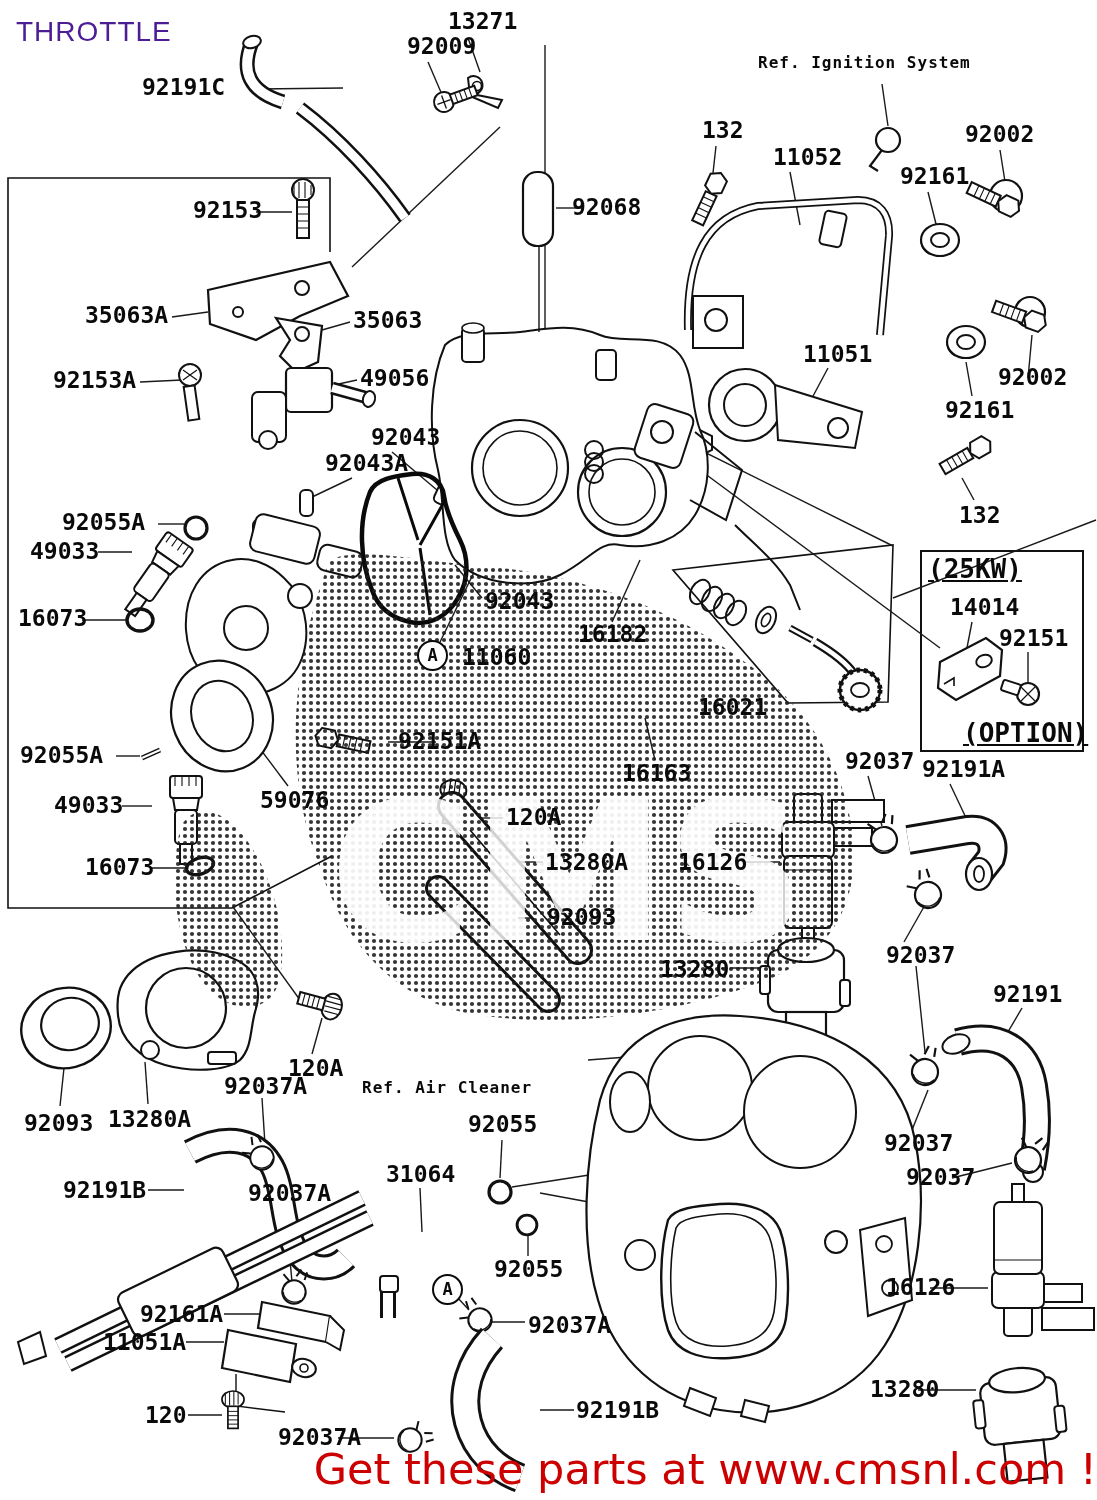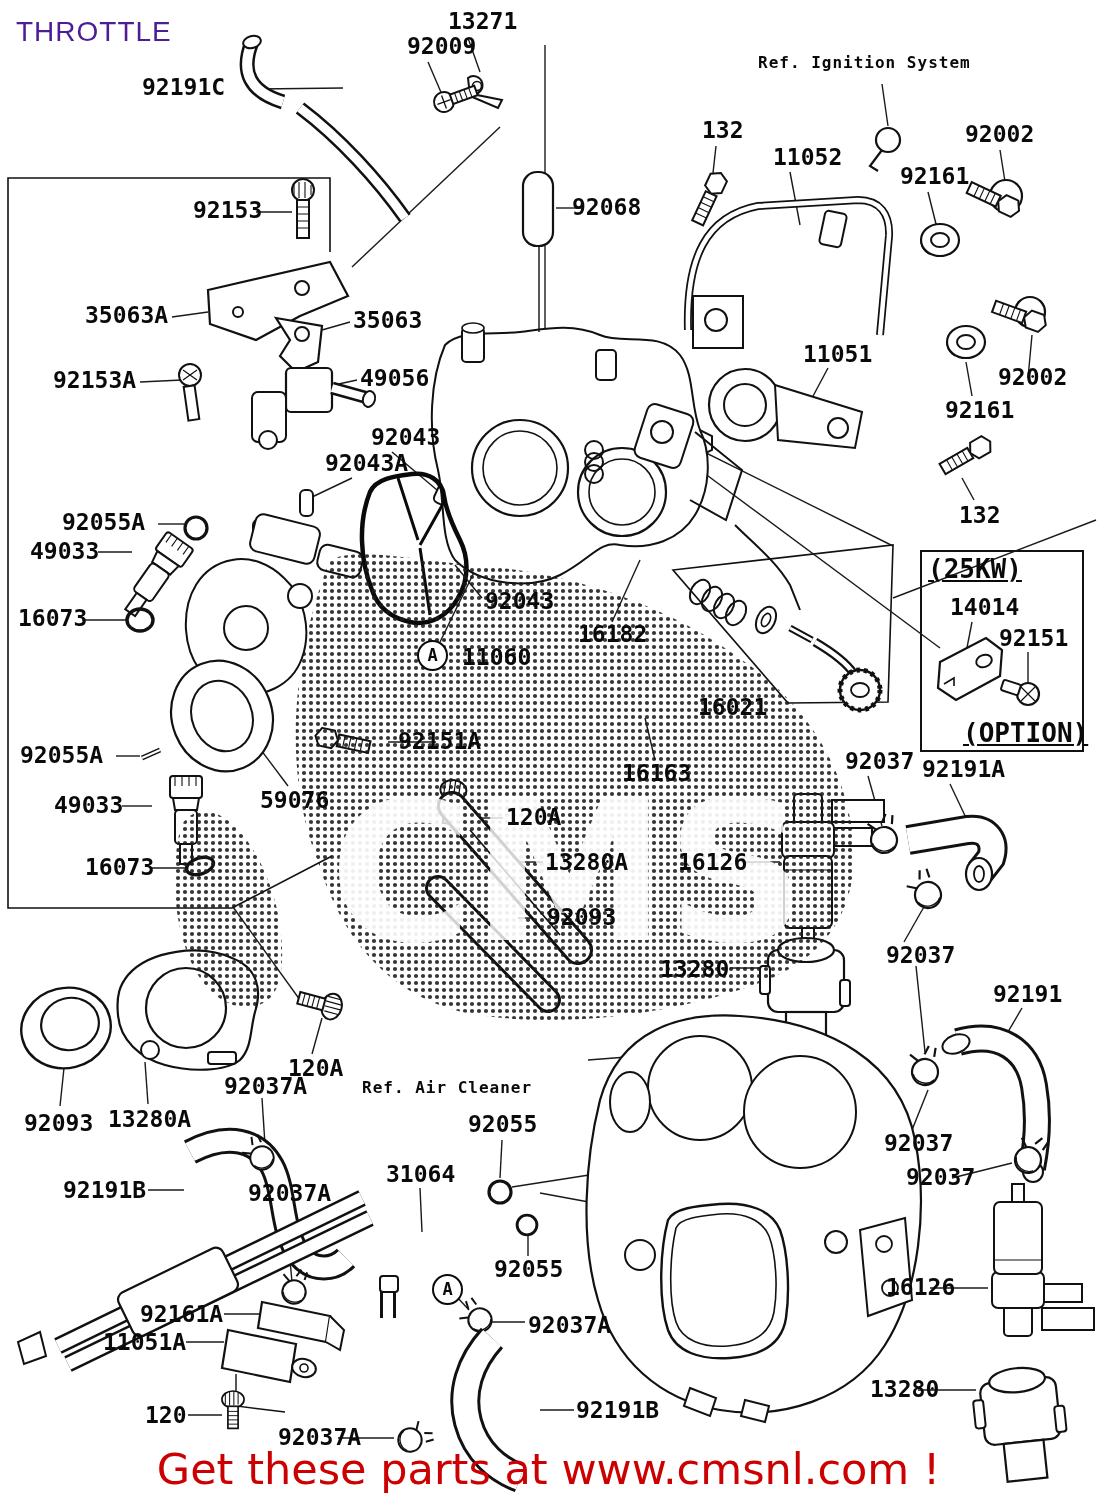--- a/index.html
+++ b/index.html
@@ -9,21 +9,21 @@
   .lbl{position:absolute;white-space:nowrap;color:#0a0a0a;font-weight:bold;line-height:1;}
   .lbl.part{font-size:23px;letter-spacing:0px;}
   .lbl.ref{font-size:16px;letter-spacing:1px;}
   .lbl.sub{font-size:26px;text-decoration:underline;}
   .lbl.marker{width:27px;height:27px;border:2.2px solid #0a0a0a;border-radius:50%;
               background:#fff;display:flex;align-items:center;justify-content:center;
               font-size:17px;}
   .page-title{position:absolute;left:16px;top:16px;color:#4c1d95;
               font-family:"Liberation Sans",sans-serif;font-size:28px;letter-spacing:1px;
               font-weight:normal;}
-  .footer-banner{position:absolute;left:0;right:0;top:1444px;text-align:center;
+  .footer-banner{position:absolute;left:0;right:0;top:1444px;text-align:right;
                  font-family:"DejaVu Sans",sans-serif;font-size:43px;color:#cc0000;}
 </style>
 </head>
 <body>
 
 <div class="stage">
 
 <svg viewBox="0 0 1097 1500" width="1097" height="1500">
   <defs>
     <pattern id="dots" width="7" height="7" patternUnits="userSpaceOnUse">

